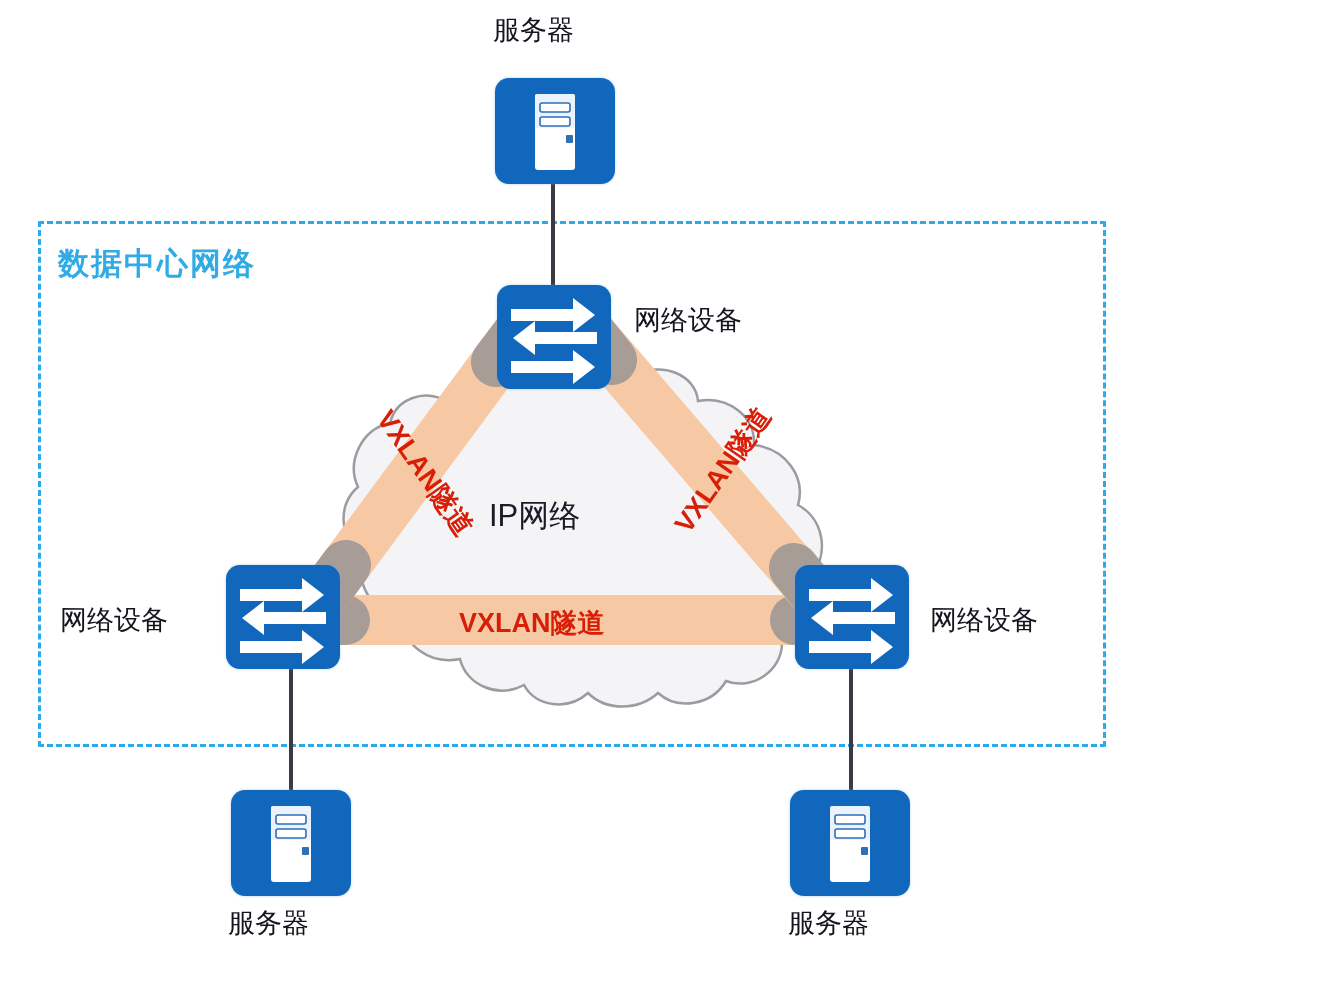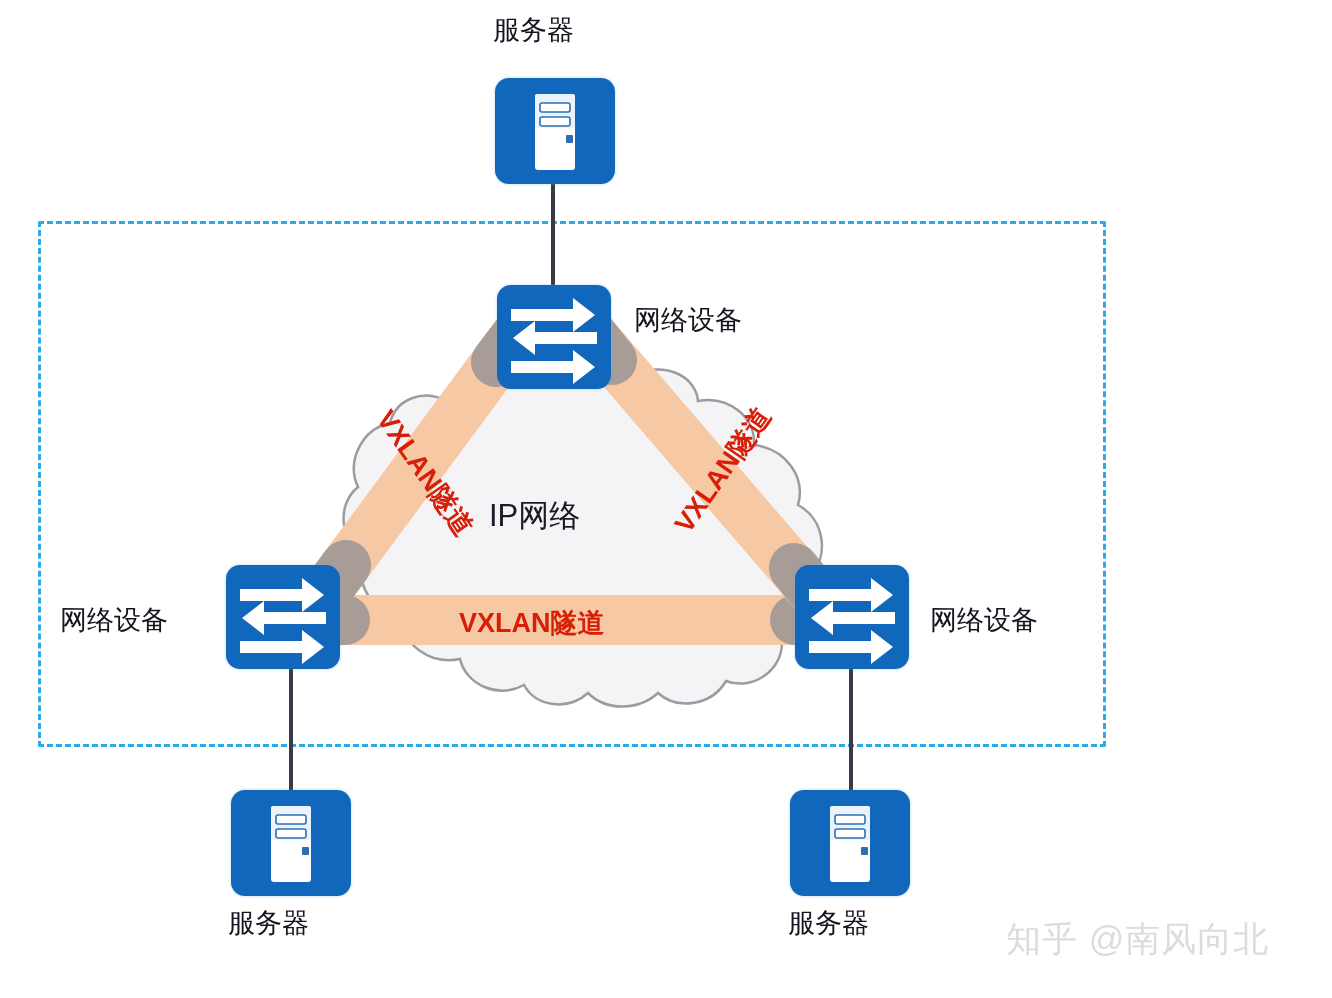--- a/index.html
+++ b/index.html
@@ -142,20 +142,21 @@
     white-space: nowrap;
     letter-spacing: 1px;
   }
 </style>
 </head>
 <body>
 
 <div id="stage">
 
   <div class="abs" id="dc-boundary"></div>
+  <div class="abs" id="dc-boundary-label">数据中心网络</div>
 
   <div class="abs" id="cloud-wrap">
     <svg width="560" height="360" viewBox="0 0 560 360" xmlns="http://www.w3.org/2000/svg">
       <path d="M150,48
                C150,20 182,4 208,16
                C222,-2 254,-4 272,12
                C292,-4 324,0 336,20
                C362,6 396,20 398,46
                C428,40 456,62 454,90
                C486,94 506,122 498,150
@@ -264,15 +265,14 @@
     <svg width="120" height="106" viewBox="0 0 120 106" xmlns="http://www.w3.org/2000/svg">
       <rect x="40" y="16" width="40" height="76" rx="3" fill="#ffffff"></rect>
       <rect x="40" y="16" width="40" height="34" rx="2" fill="#EAF2FB"></rect>
       <rect x="45" y="25" width="30" height="9" rx="2" fill="#ffffff" stroke="#2E6FB5" stroke-width="1.6"></rect>
       <rect x="45" y="39" width="30" height="9" rx="2" fill="#ffffff" stroke="#2E6FB5" stroke-width="1.6"></rect>
       <rect x="71" y="57" width="7" height="8" rx="1" fill="#2E6FB5"></rect>
     </svg>
   </div>
   <div class="abs node-label" id="label-server-bottom-right">服务器</div>
 
-  <div class="abs" id="watermark">知乎 @南风向北</div>
 
 </div>
 
 </body></html>

